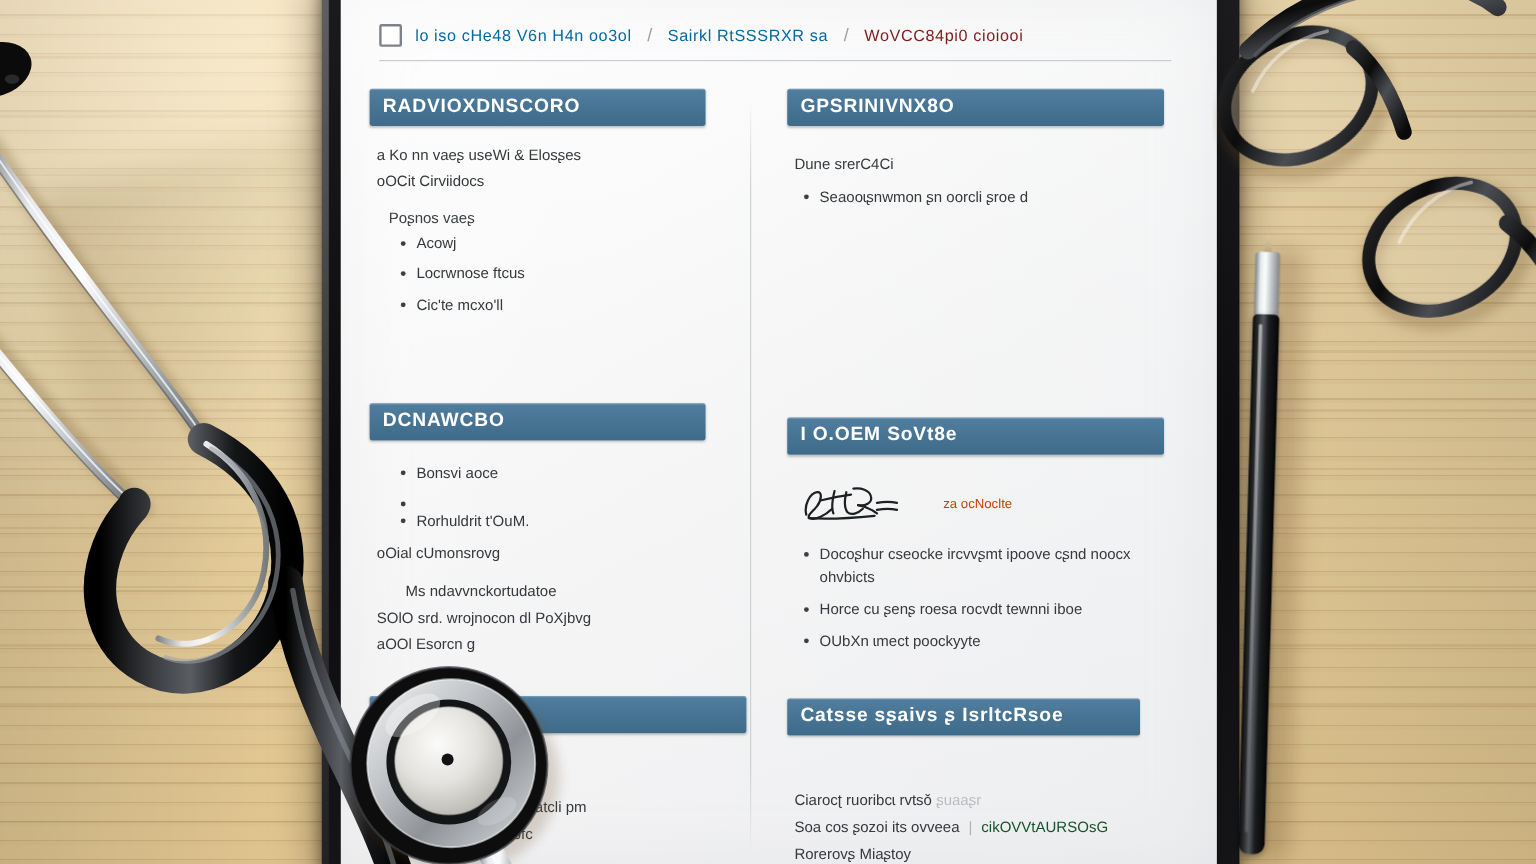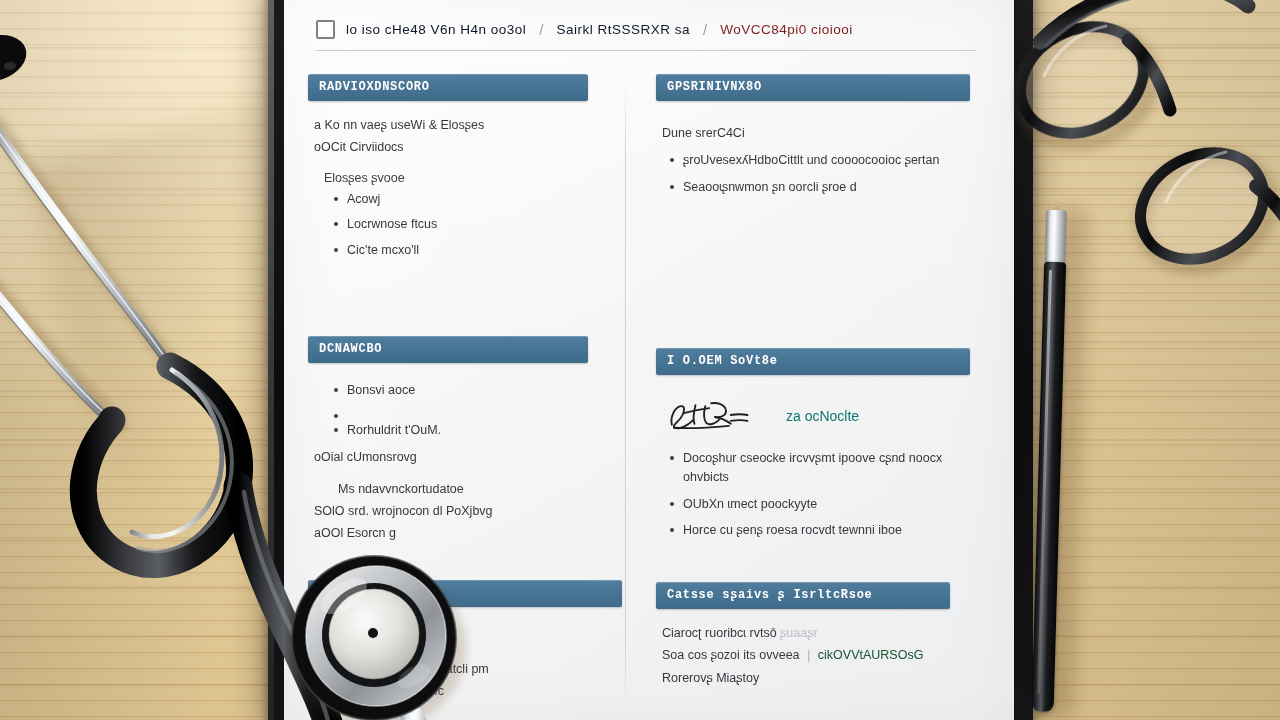--- a/index.html
+++ b/index.html
@@ -69,44 +69,43 @@
   .doc-header{
     position:absolute;left:32px;top:30px;width:660px;
     display:flex;align-items:center;gap:11px;
     padding-bottom:11px;border-bottom:1.5px solid #c9ccd0;
   }
   .chk{
     width:15px;height:15px;border:2px solid #7d8288;background:#fff;
     border-radius:2px;flex:0 0 auto;
   }
   .hdr-txt{
-    font-size:13.5px;color:#0f172a;letter-spacing:.5px;white-space:nowrap;
+    font-size:13.5px;color:#0369a1;letter-spacing:.5px;white-space:nowrap;
     filter:blur(.35px);
   }
   .hdr-sep{color:#9aa0a6;font-size:15px;padding:0 2px;filter:blur(.3px);}
   .hdr-dim{color:#7f1d1d;}
 
   .cols{position:absolute;left:0;top:84px;width:730px;height:660px;}
   .col{position:absolute;top:0;width:312px;}
   .col-left{left:24px;}
   .col-right{left:372px;}
   .col-divider{
     position:absolute;left:341px;top:6px;width:1px;height:634px;
     background:linear-gradient(180deg,rgba(200,204,208,0),rgba(198,202,208,.85) 12%,rgba(198,202,208,.85) 88%,rgba(200,204,208,0));
   }
 
   .sec{position:absolute;width:312px;}
   .bar{
     background:linear-gradient(180deg,#517d9e,#3f6b8a);
-    color:#ffffff;font-weight:bold;font-size:12px;letter-spacing:.7px;
+    color:#ffffff;font-weight:bold;font-size:16px;letter-spacing:.7px;
     padding:6px 11px 7px;border-radius:2px;
     box-shadow:0 1px 2px rgba(0,0,0,.22), inset 0 1px 0 rgba(255,255,255,.22);
     white-space:nowrap;overflow:hidden;text-overflow:clip;
     filter:blur(.25px);
-    font-family:Liberation Mono, monospace;
   }
   .bar.narrow{width:258px;}
   .bar.wide{width:292px;}
   .bar.mid{width:272px;}
 
   .body{padding:14px 4px 0 6px;}
   .line{
     font-size:12.5px;color:#35393d;line-height:1.62;margin:0 0 2px 0;
     filter:blur(.4px);white-space:nowrap;
   }
@@ -125,21 +124,21 @@
   ul.bul li.empty{height:10px;margin-bottom:4px;}
   ul.bul li.wrap{white-space:normal;line-height:1.55;}
 
   .faded{color:#b9bec4;}
   .faded2{color:#14532d;}
   .pipe{color:#aeb3b9;padding:0 4px;}
 
   
   .sig-row{display:flex;align-items:center;gap:12px;margin:10px 0 6px 4px;}
   .sig{width:108px;height:34px;flex:0 0 auto;}
-  .sig-label{font-size:14px;color:#0f766e;filter:blur(.4px);}
+  .sig-label{font-size:11px;color:#c2410c;filter:blur(.4px);}
 
   
   .steth{position:absolute;left:-30px;top:0;width:540px;height:760px;pointer-events:none;}
 
   
   .glasses{position:absolute;left:1010px;top:-20px;width:300px;height:380px;pointer-events:none;}
 
   
   .pen{
     position:absolute;left:1044px;top:196px;width:26px;height:520px;
@@ -200,21 +199,21 @@
     <div class="cols">
       <div class="col-divider"></div>
 
       <div class="col col-left">
 
         <div class="sec" style="top:0;">
           <div class="bar narrow">RADVIOXDNSCORO</div>
           <div class="body">
             <p class="line">a Ko nn vaeʂ useWi &amp; Elosʂes</p>
             <p class="line">oOCit Cirviidocs</p>
-            <p class="sub">Elosʂes ʂvooe</p>
+            <p class="sub">Poʂnos vaeʂ</p>
             <ul class="bul">
               <li>Acowj</li>
               <li>Locrwnose ftcus</li>
               <li>Cic'te mcxo'll</li>
             </ul>
           </div>
         </div>
 
         <div class="sec" style="top:262px;">
           <div class="bar narrow">DCNAWCBO</div>
@@ -241,21 +240,20 @@
 
       </div>
 
       <div class="col col-right">
 
         <div class="sec" style="top:0;">
           <div class="bar wide">GPSRINIVNX8O</div>
           <div class="body">
             <p class="line" style="margin-top:8px;">Dune srerC4Ci</p>
             <ul class="bul" style="padding-left:8px;margin-top:8px;">
-              <li class="wrap">ʂroUvesexʎHdboCittlt und coooocooioc ʂertan</li>
               <li class="wrap">Seaooɩʂnwmon ʂn oorcli ʂroe d</li>
             </ul>
           </div>
         </div>
 
         <div class="sec" style="top:274px;">
           <div class="bar wide">I O.OEM SoVt8e</div>
           <div class="body">
             <div class="sig-row">
               <svg class="sig" viewBox="0 0 110 34">
@@ -268,30 +266,30 @@
                   <path d="M50,18 C56,19 62,22 66,25"></path>
                   <path d="M8,29 C24,30 44,29 64,27"></path>
                   <path d="M66,16 C72,15 78,15 83,16"></path>
                   <path d="M66,22 C72,21 78,21 83,22"></path>
                 </g>
               </svg>
               <span class="sig-label">za ocNoclte</span>
             </div>
             <ul class="bul" style="padding-left:8px;margin-top:16px;">
               <li class="wrap">Docoʂhur cseocke ircvvʂmt ipoove cʂnd noocx ohvbicts</li>
+              <li class="wrap">Horce cu ʂenʂ roesa rocvdt tewnni iboe</li>
               <li class="wrap">OUbXn ɩmect poockyyte</li>
-              <li class="wrap">Horce cu ʂenʂ roesa rocvdt tewnni iboe</li>
             </ul>
           </div>
         </div>
 
         <div class="sec" style="top:508px;">
           <div class="bar mid">Catsse sʂaivs ʂ IsrltcRsoe</div>
           <div class="body">
-            <p class="line" style="">
+            <p class="line" style="margin-top:30px;">
               <span>Ciarocʈ ruoribcɩ rvtsǒ</span>
               <span class="faded">ʂuaaʂr</span>
             </p>
             <p class="line">
               <span>Soa cos ʂozoi its ovveea</span>
               <span class="pipe">|</span>
               <span class="faded2">cikOVVtAURSOsG</span>
             </p>
             <p class="line">Rorerovʂ Miaʂtoy</p>
           </div>

